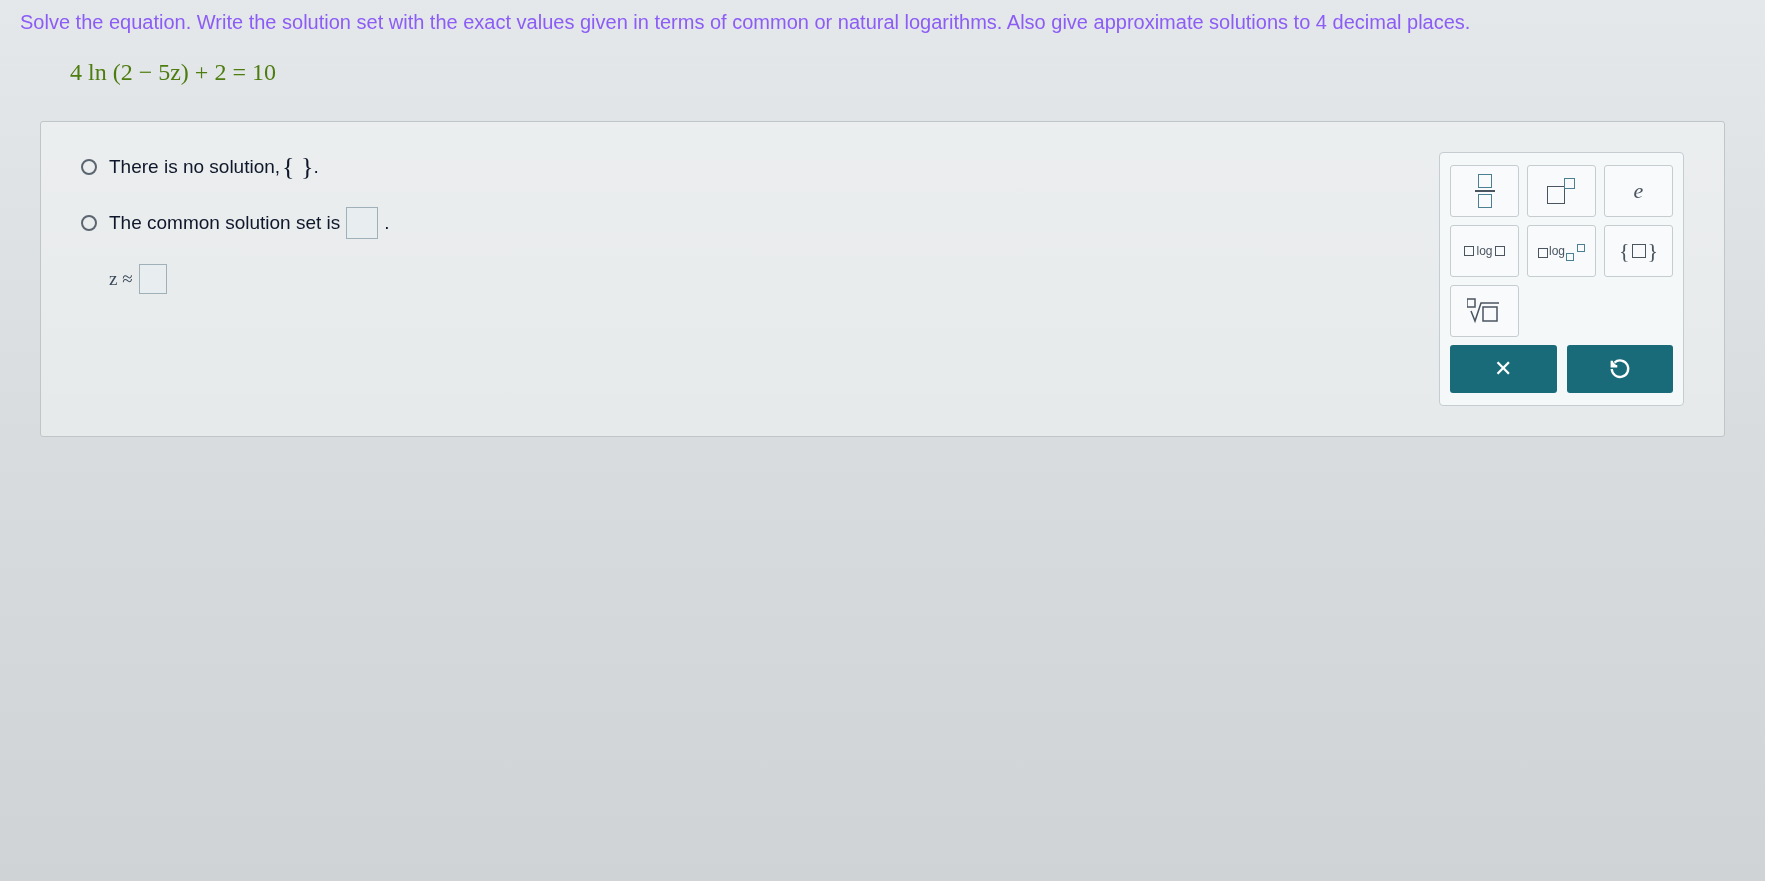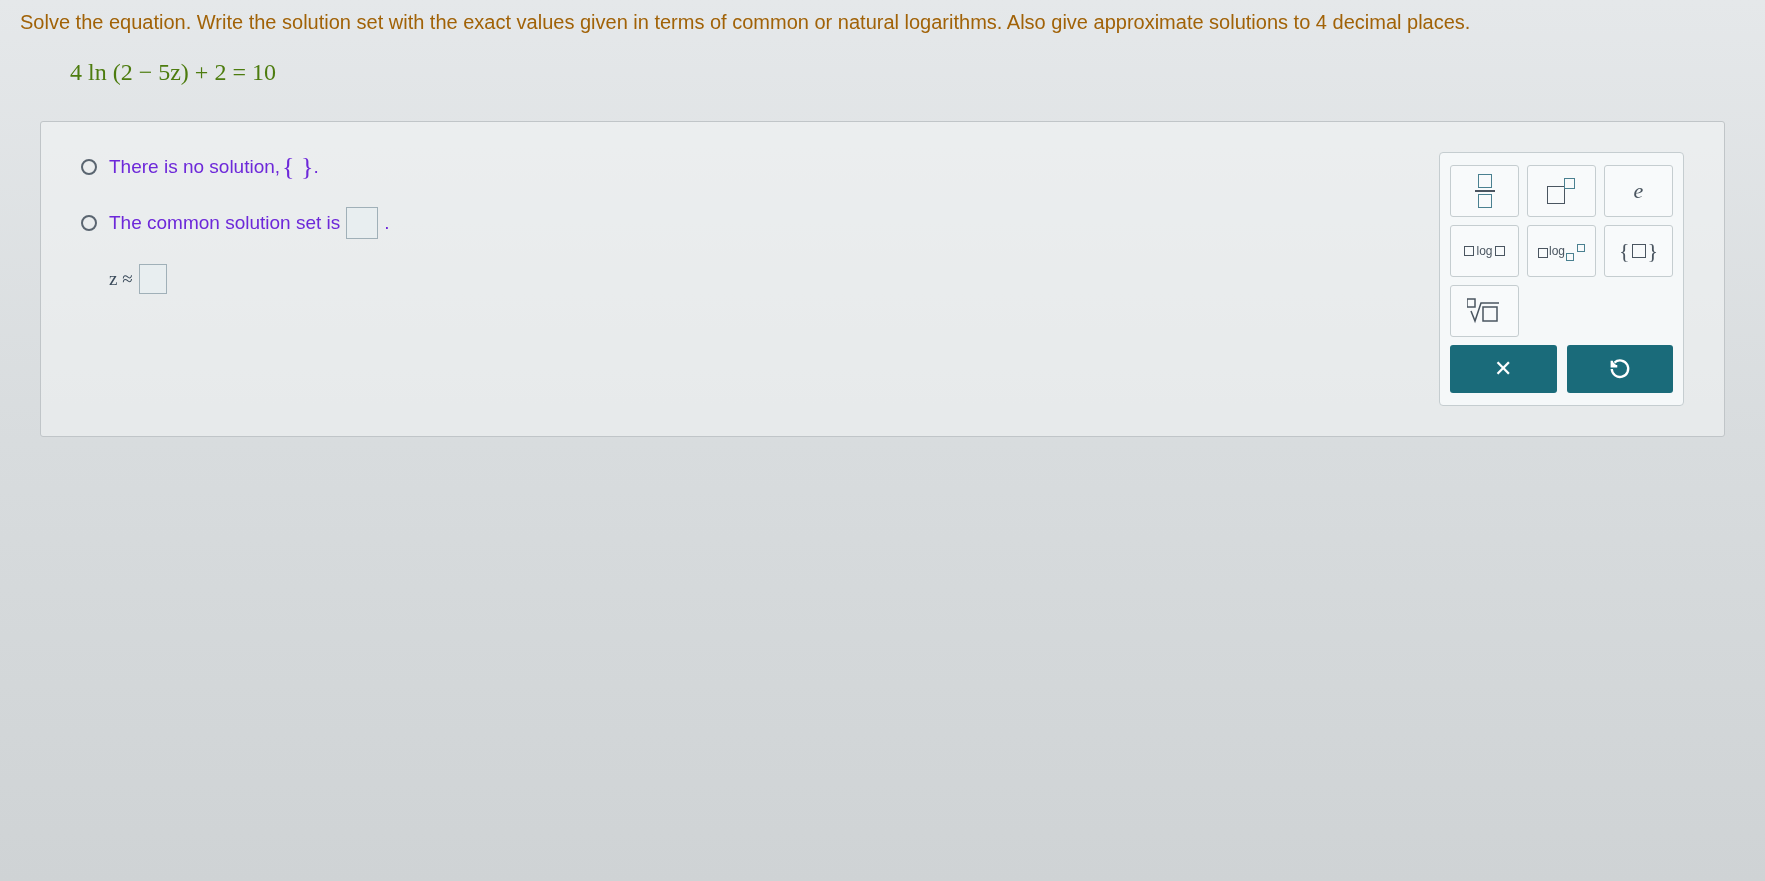--- a/index.html
+++ b/index.html
@@ -10,21 +10,21 @@
     body {
       font-family: Arial, sans-serif;
       background: linear-gradient(to bottom, #e5e8ea 0%, #d8dcde 50%, #cfd3d5 100%);
       width: 1765px;
       height: 881px;
       color: #3a4a5a;
     }
     .question-text {
       padding: 8px 20px;
       font-size: 20px;
-      color: #a16207;
+      color: #8b5cf6;
       line-height: 1.4;
     }
     .equation {
       padding: 15px 20px 20px 70px;
       font-family: 'Times New Roman', serif;
       font-size: 24px;
       color: #4d7c0f;
     }
     .answer-panel {
       margin: 15px 40px;
@@ -38,21 +38,21 @@
       min-height: 300px;
     }
     .options {
       flex: 1;
     }
     .option-row {
       display: flex;
       align-items: center;
       margin-bottom: 25px;
       font-size: 19px;
-      color: #6d28d9;
+      color: #0f172a;
     }
     .radio {
       width: 16px;
       height: 16px;
       border: 2px solid #5a6570;
       border-radius: 50%;
       margin-right: 12px;
       background: transparent;
       cursor: pointer;
     }

